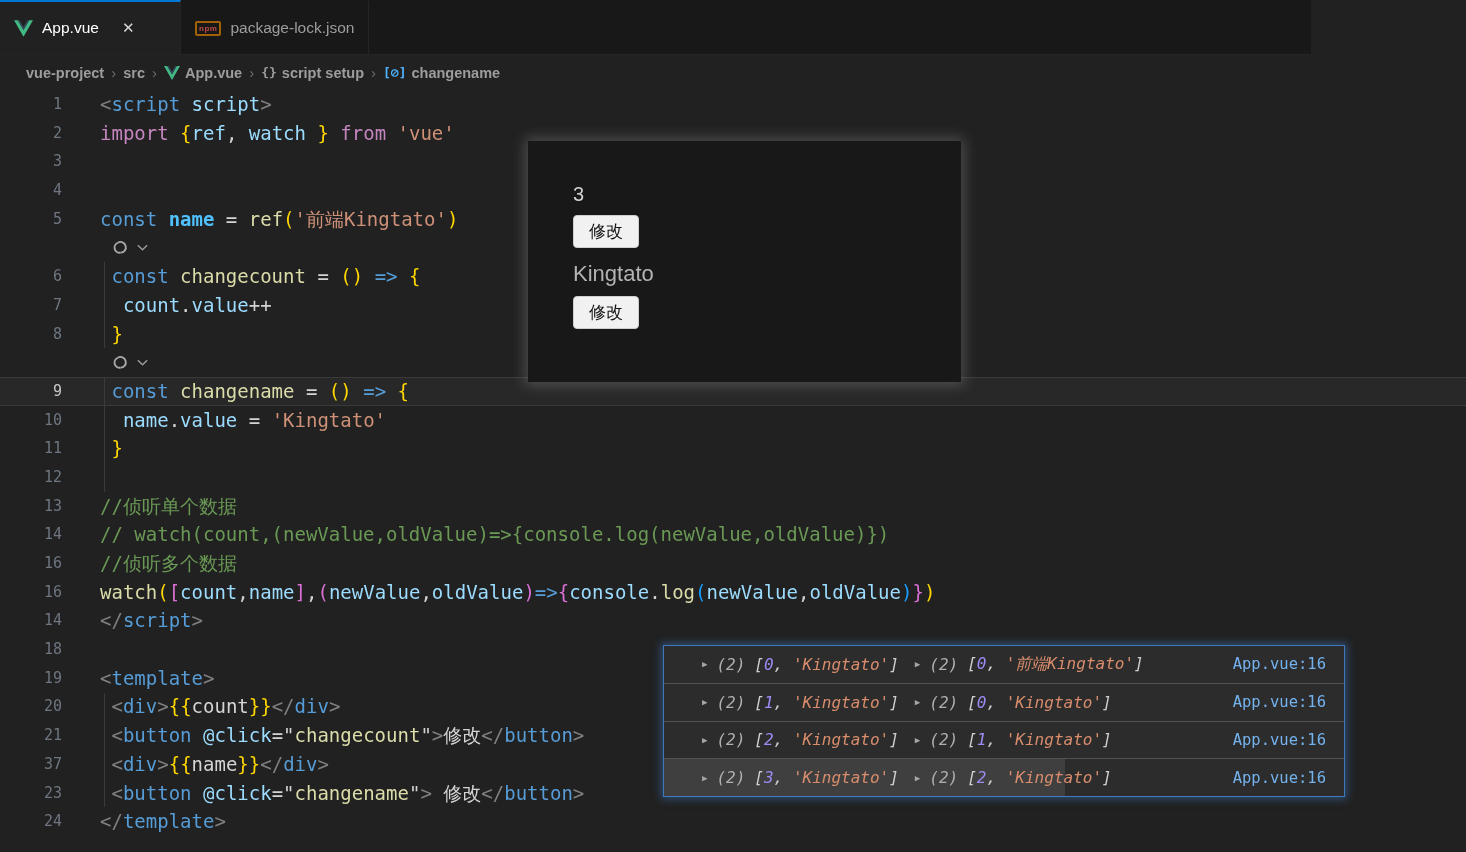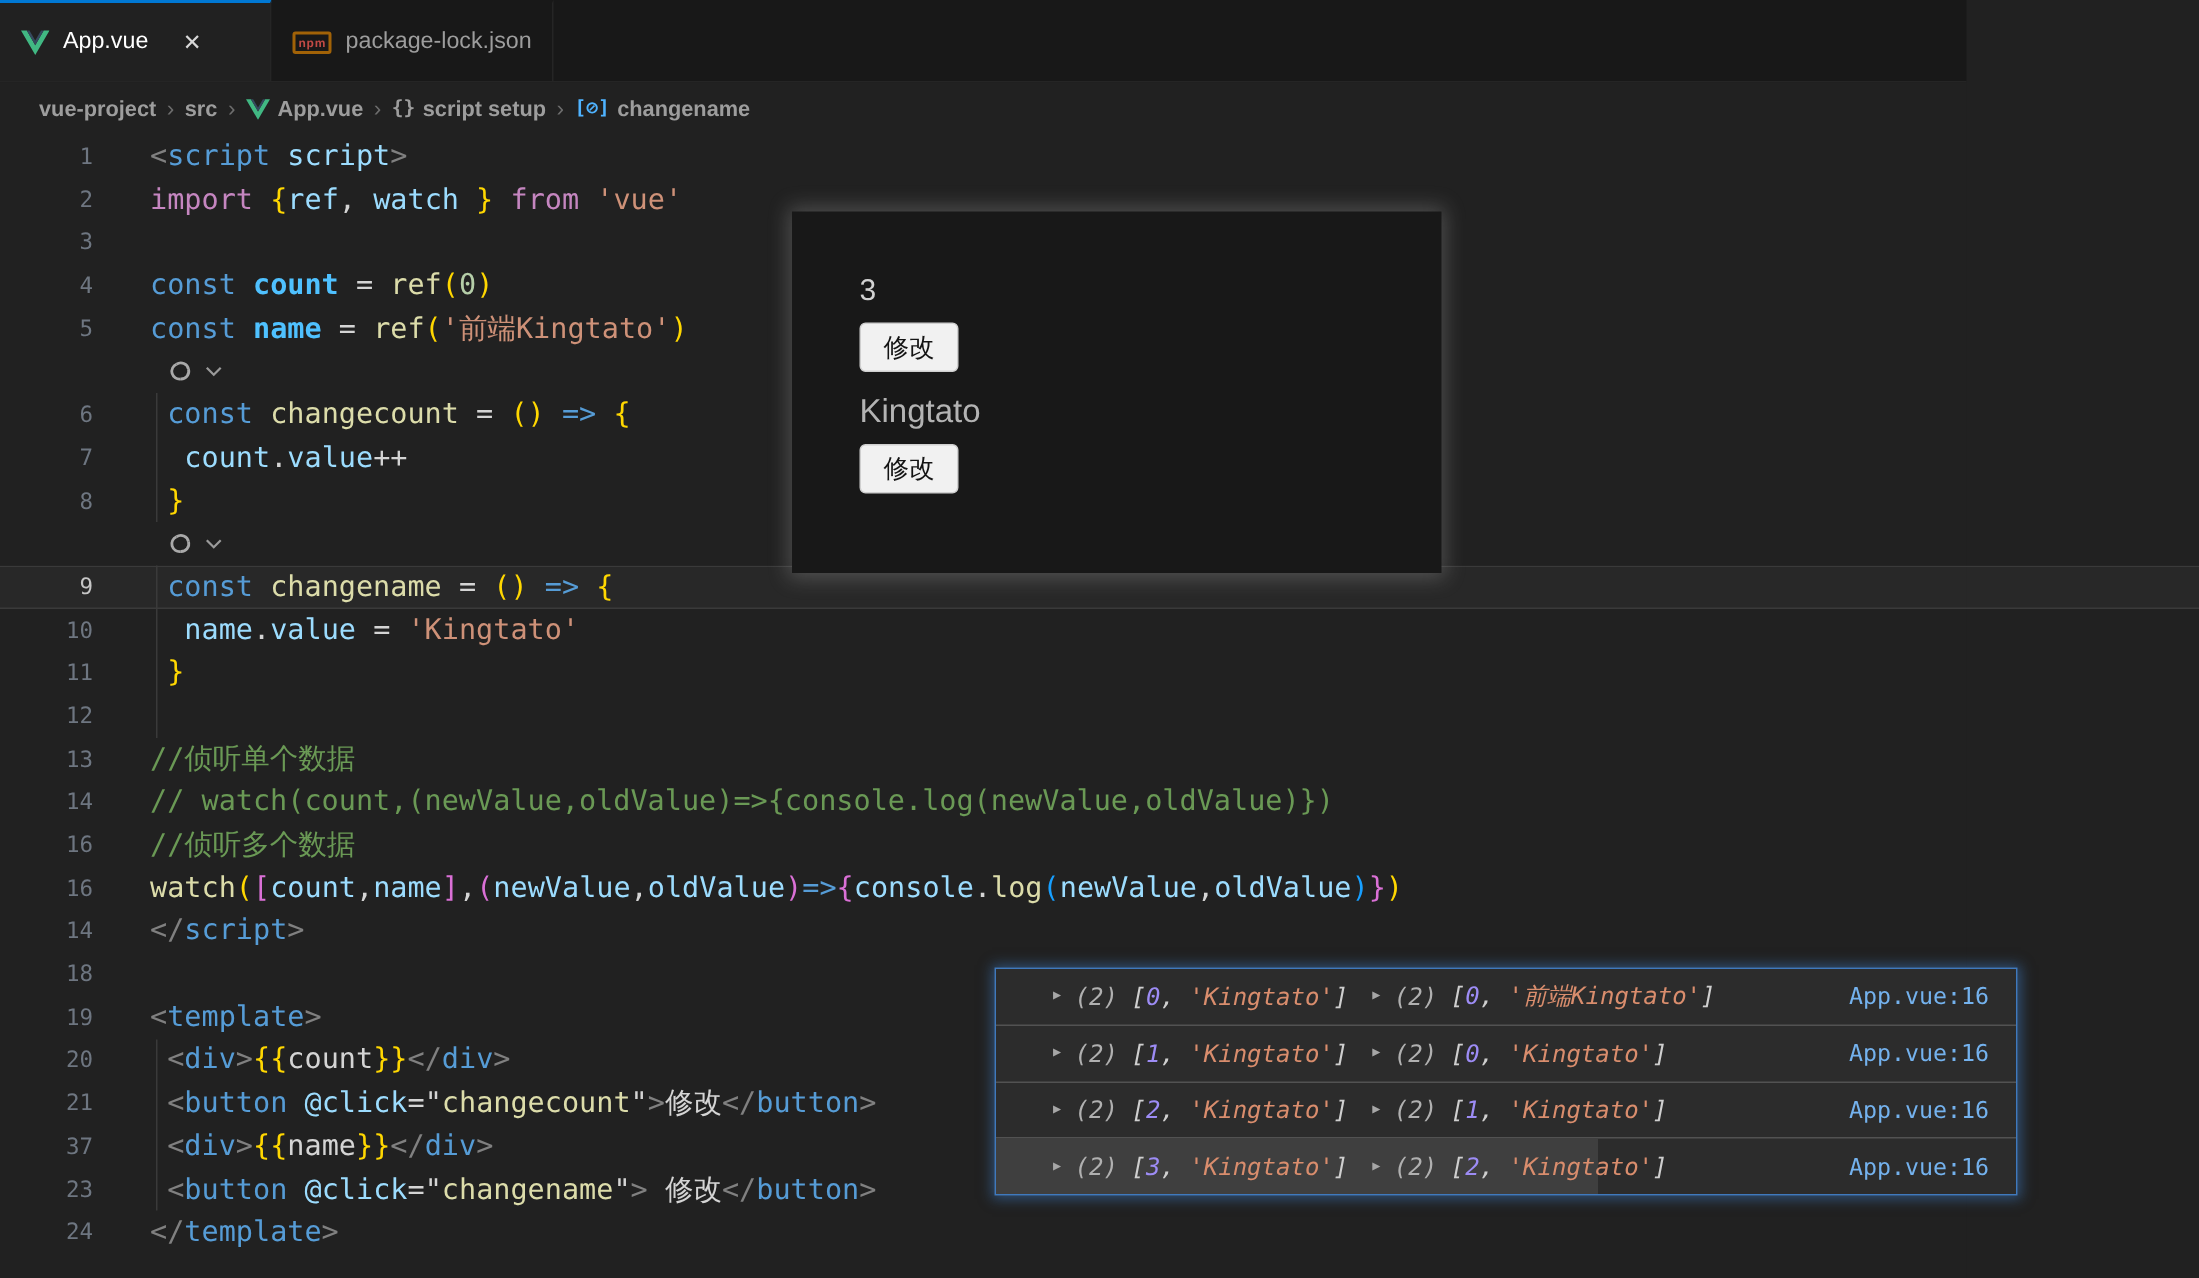--- a/index.html
+++ b/index.html
@@ -118,21 +118,21 @@
   </div>
 
   <div class="editor">
     <div class="guide g1"></div>
     <div class="guide g2"></div>
     <div class="guide g3"></div>
     <div id="code-area">
         <div class="crow"><span class="gut">1</span><span class="codetxt"><span class="tk-pun">&lt;</span><span class="tk-tag">script</span><span class="tk-attr"> script</span><span class="tk-pun">&gt;</span></span></div>
         <div class="crow"><span class="gut">2</span><span class="codetxt"><span class="tk-ctrl">import</span><span class="tk-op"> </span><span class="tk-b1">{</span><span class="tk-var">ref</span><span class="tk-op">,</span><span class="tk-var"> watch </span><span class="tk-b1">}</span><span class="tk-op"> </span><span class="tk-ctrl">from</span><span class="tk-op"> </span><span class="tk-str">'vue'</span></span></div>
         <div class="crow"><span class="gut">3</span></div>
-        <div class="crow"><span class="gut">4</span><span class="codetxt"><span class="tk-kw">const</span><span class="tk-op"> </span><span class="tk-cvar">count</span><span class="tk-op"> = </span><span class="tk-fn">ref</span><span class="tk-b1">(</span><span class="tk-num">0</span><span class="tk-b1">)</span></span></div>
+        <div class="crow"><span class="gut">4</span></div>
         <div class="crow"><span class="gut">5</span><span class="codetxt"><span class="tk-kw">const</span><span class="tk-op"> </span><span class="tk-cvar">name</span><span class="tk-op"> = </span><span class="tk-fn">ref</span><span class="tk-b1">(</span><span class="tk-str">'前端Kingtato'</span><span class="tk-b1">)</span></span></div>
         <div class="crow lensrow"><svg width="15" height="15" viewBox="0 0 16 16" fill="none" stroke="#a9a9a9" stroke-width="2">
             <path d="M5 3 A5.5 5.5 0 0 1 13.5 6.5"></path>
             <path d="M13.5 6.5 A5.5 5.5 0 0 1 8 13.5"></path>
             <path d="M8 13.5 A5.5 5.5 0 0 1 5 3"></path>
           </svg><svg width="13" height="13" viewBox="0 0 14 14" fill="none" stroke="#9a9a9a" stroke-width="1.6">
             <polyline points="2,4.5 7,9.5 12,4.5"></polyline>
           </svg></div>
         <div class="crow"><span class="gut">6</span><span class="codetxt"><span class="tk-op"> </span><span class="tk-kw">const</span><span class="tk-op"> </span><span class="tk-fn">changecount</span><span class="tk-op"> = </span><span class="tk-b1">(</span><span class="tk-b1">)</span><span class="tk-op"> </span><span class="tk-kw">=&gt;</span><span class="tk-op"> </span><span class="tk-b1">{</span></span></div>
         <div class="crow"><span class="gut">7</span><span class="codetxt"><span class="tk-op">  </span><span class="tk-var">count</span><span class="tk-op">.</span><span class="tk-var">value</span><span class="tk-op">++</span></span></div>

